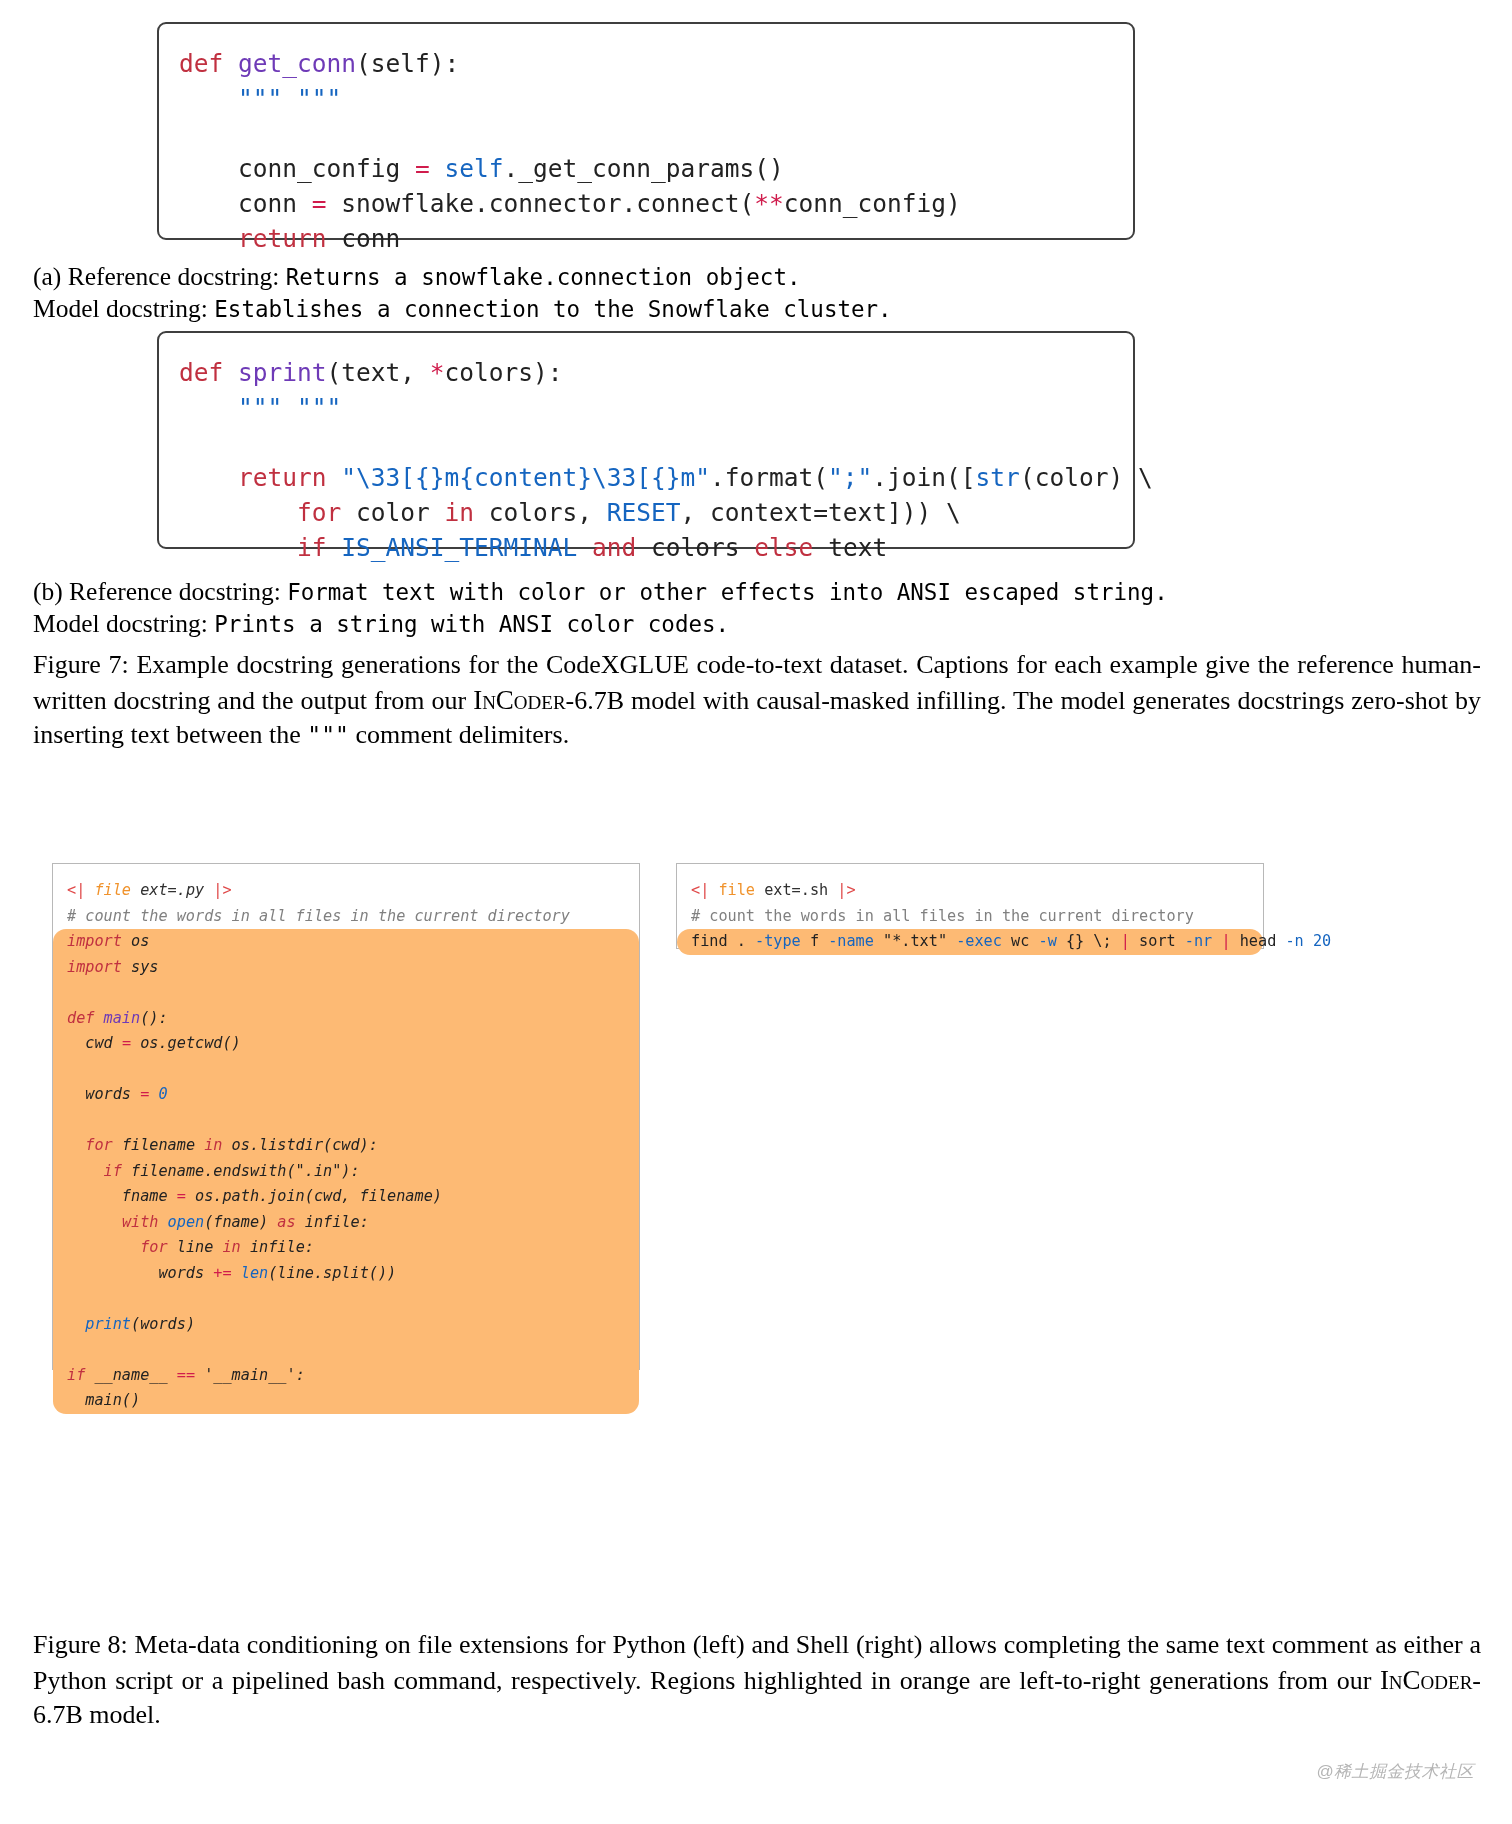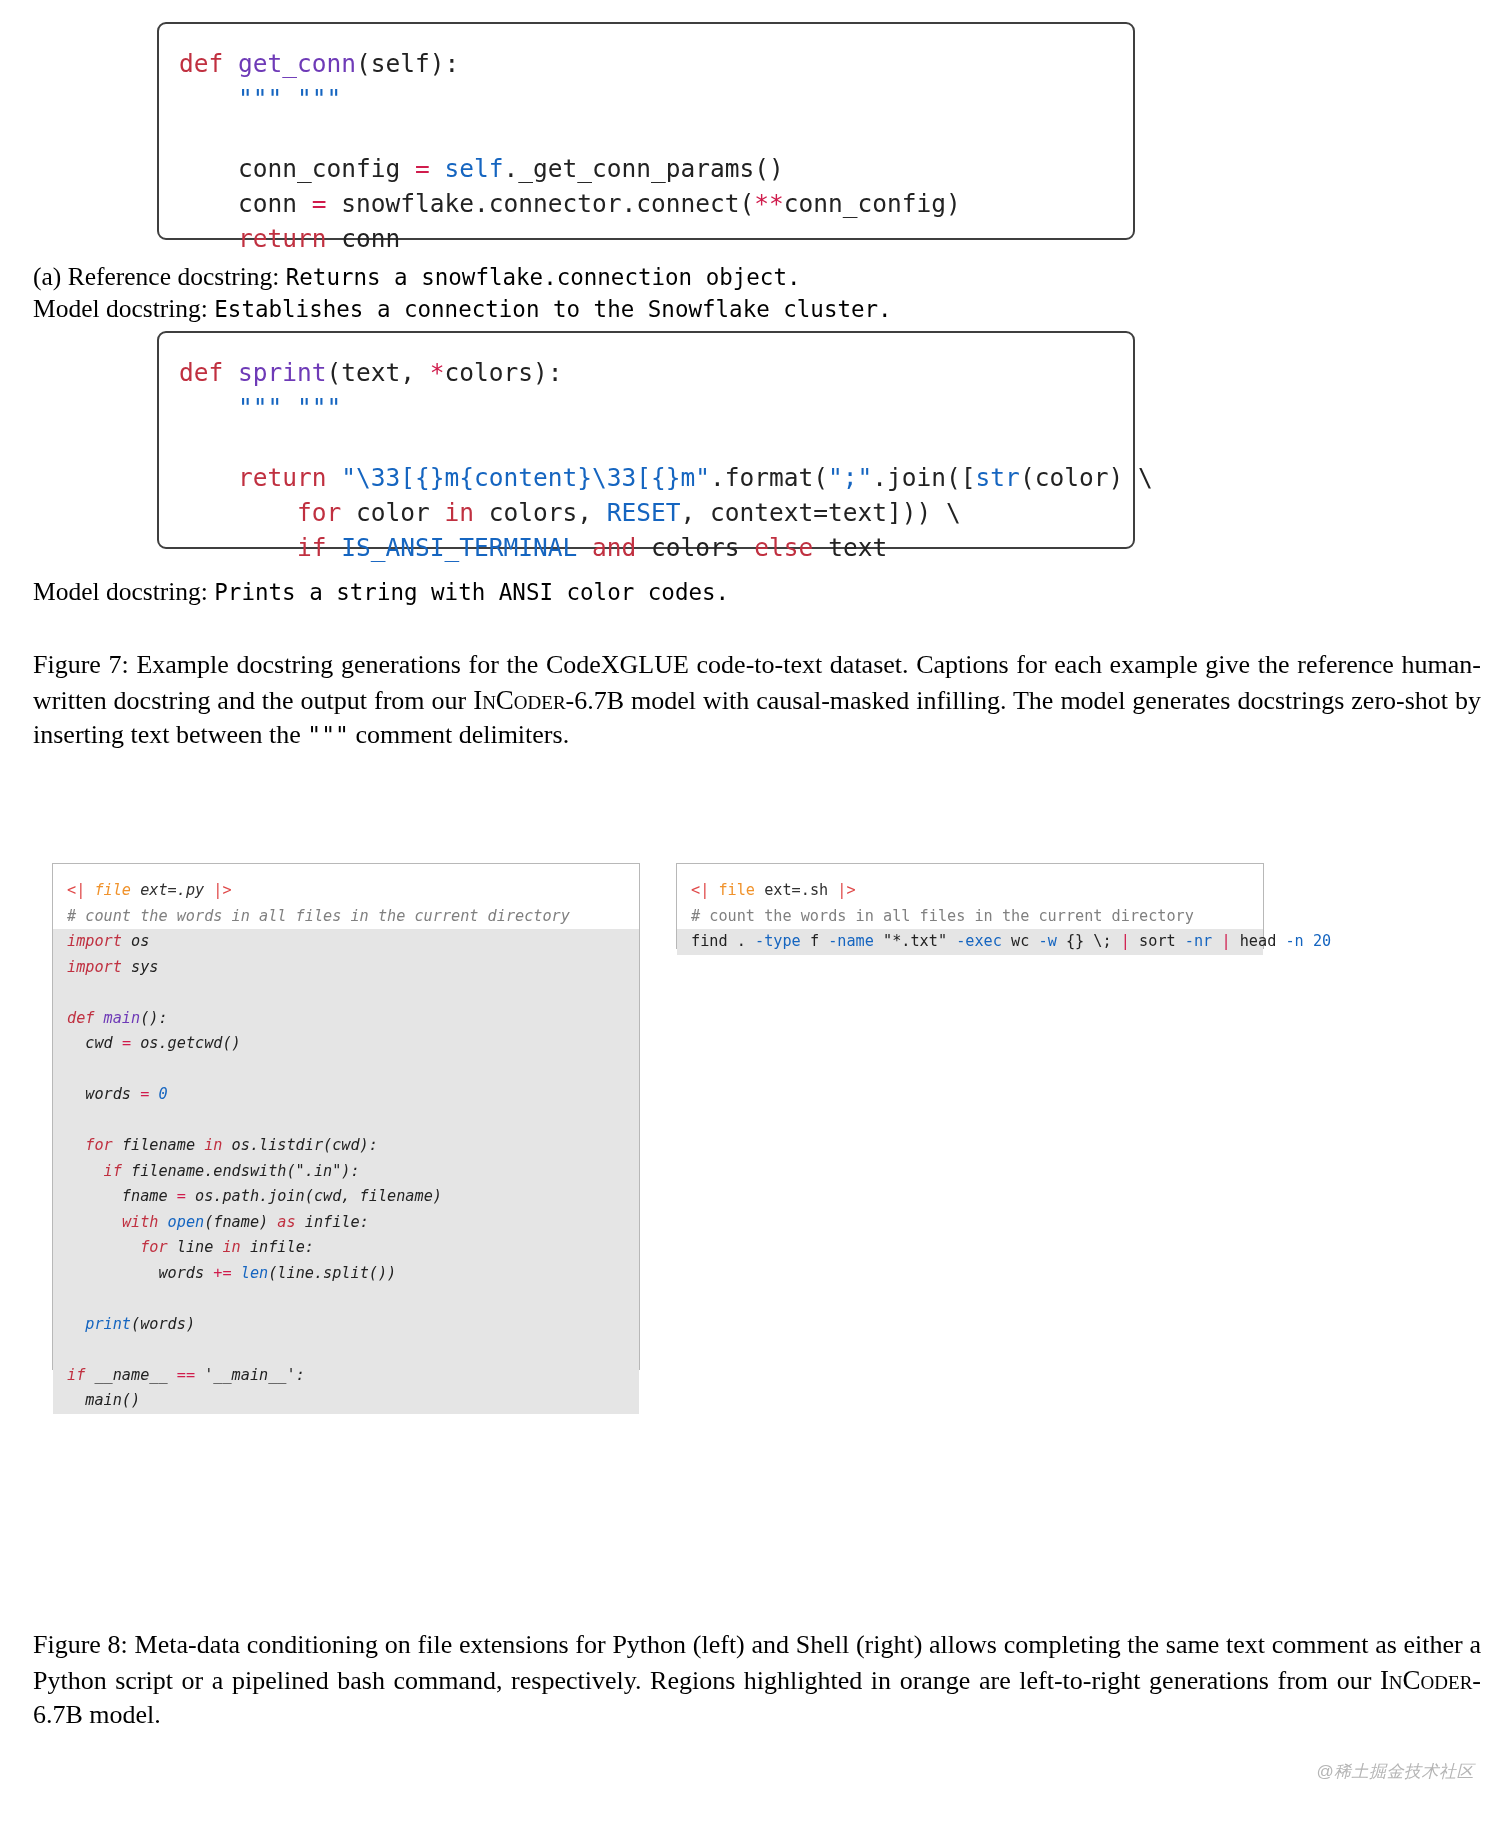--- a/index.html
+++ b/index.html
@@ -112,22 +112,23 @@
     margin: 0;
     font-family: "DejaVu Sans Mono", "Liberation Mono", monospace;
     font-size: 15.2px;
     line-height: 25.5px;
     white-space: pre;
   }
   #fig8-left pre  { padding: 14px 0 0 0; }
   #fig8-right pre { padding: 14px 0 0 0; }
   .pad { padding-left: 14px; }
   .hl {
-    background: #e5e5e5;
+    background: #fdba74;
     display: block;
+    border-radius: 13px;
   }
   .meta-br { color: #e04a4a; }
   .meta-key { color: #f0922b; }
   .meta-val { color: #303030; }
 
   
   #watermark {
     position: absolute;
     right: 38px;
     top: 1760px;
@@ -165,20 +166,23 @@
     <pre><span class="k">def </span><span class="fn">sprint</span><span class="pl">(text, </span><span class="op">*</span><span class="pl">colors):</span>
 <span class="pl">    </span><span class="st">""" """</span>
 <span class="pl"></span>
 <span class="pl">    </span><span class="k">return</span><span class="pl"> </span><span class="st">"\33[{}m{content}\33[{}m"</span><span class="pl">.format(</span><span class="st">";"</span><span class="pl">.join([</span><span class="bi">str</span><span class="pl">(color) \</span>
 <span class="pl">        </span><span class="k">for</span><span class="pl"> color </span><span class="k">in</span><span class="pl"> colors, </span><span class="bi">RESET</span><span class="pl">, context=text])) \</span>
 <span class="pl">        </span><span class="k">if</span><span class="pl"> </span><span class="bi">IS_ANSI_TERMINAL</span><span class="pl"> </span><span class="k">and</span><span class="pl"> colors </span><span class="k">else</span><span class="pl"> text</span></pre>
   </div>
 
   <div class="subcap" id="subcap-b">
     <div>
+      <span>(b) Reference docstring: </span><span class="mono">Format text with color or other effects into ANSI escaped string.</span>
+    </div>
+    <div>
       <span>Model docstring: </span><span class="mono">Prints a string with ANSI color codes.</span>
     </div>
   </div>
 
   <div class="figcaption" id="fig7-caption"><span>Figure 7: Example docstring generations for the CodeXGLUE code-to-text dataset. Captions for each example give the reference human-written docstring and the output from our </span><span class="sc">InCoder</span><span>-6.7B model with causal-masked infilling. The model generates docstrings zero-shot by inserting text between the </span><span class="quot">"""</span><span> comment delimiters.</span></div>
 
   <div class="fig8panel" id="fig8-left">
     <pre><span class="pad"><span class="meta-br">&lt;|</span><span class="meta-key"> file </span><span class="meta-val">ext=.py</span><span class="meta-br"> |&gt;</span></span>
 <span class="pad cm"># count the words in all files in the current directory</span>
 <span class="hl"><span class="pad"><span class="k">import</span><span class="pl"> os</span></span>

